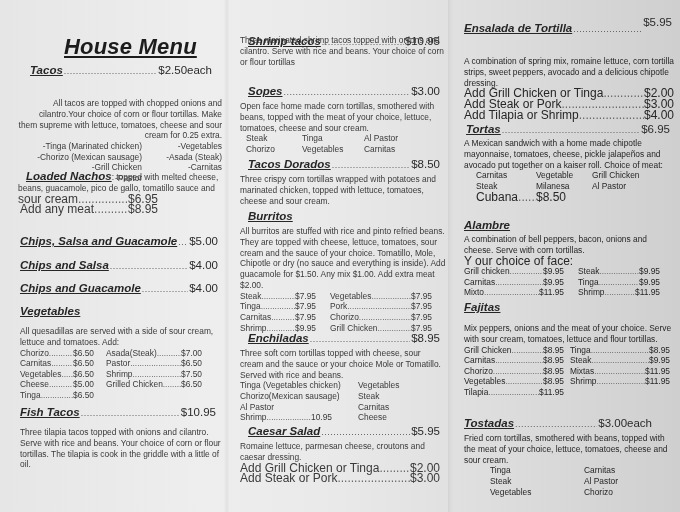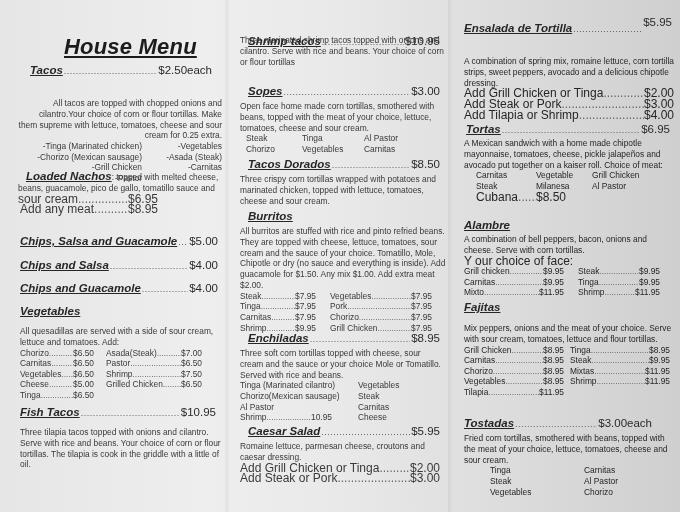--- a/index.html
+++ b/index.html
@@ -272,21 +272,21 @@
   <div class="sec" style="top:332px;left:16px;width:192px;">
     <div class="head">
         <span class="name">Enchiladas</span>
         <span class="dots"></span>
         <span class="price">$8.95</span>
       </div>
   </div>
   <div class="sec" style="top:344px;left:8px;width:206px;">
     <div class="desc">Three soft corn tortillas topped with cheese, sour cream and the sauce or your choice Mole or Tomatillo. Served with rice and beans.</div>
     <div class="grid2" style="grid-template-columns:118px 1fr;column-gap:0;">
-      <span>Tinga (Marinated cilantro)</span>
+      <span>Tinga (Vegetables chicken)</span>
         <span>Vegetables</span>
       <span>Chorizo(Mexican sausage)</span>
         <span>Steak</span>
       <span>Al Pastor</span>
         <span>Carnitas</span>
       <div class="pl" style="width:92px;">
           <span>Shrimp</span>
           <span class="d"></span>
           <span>10.95</span>
         </div>

